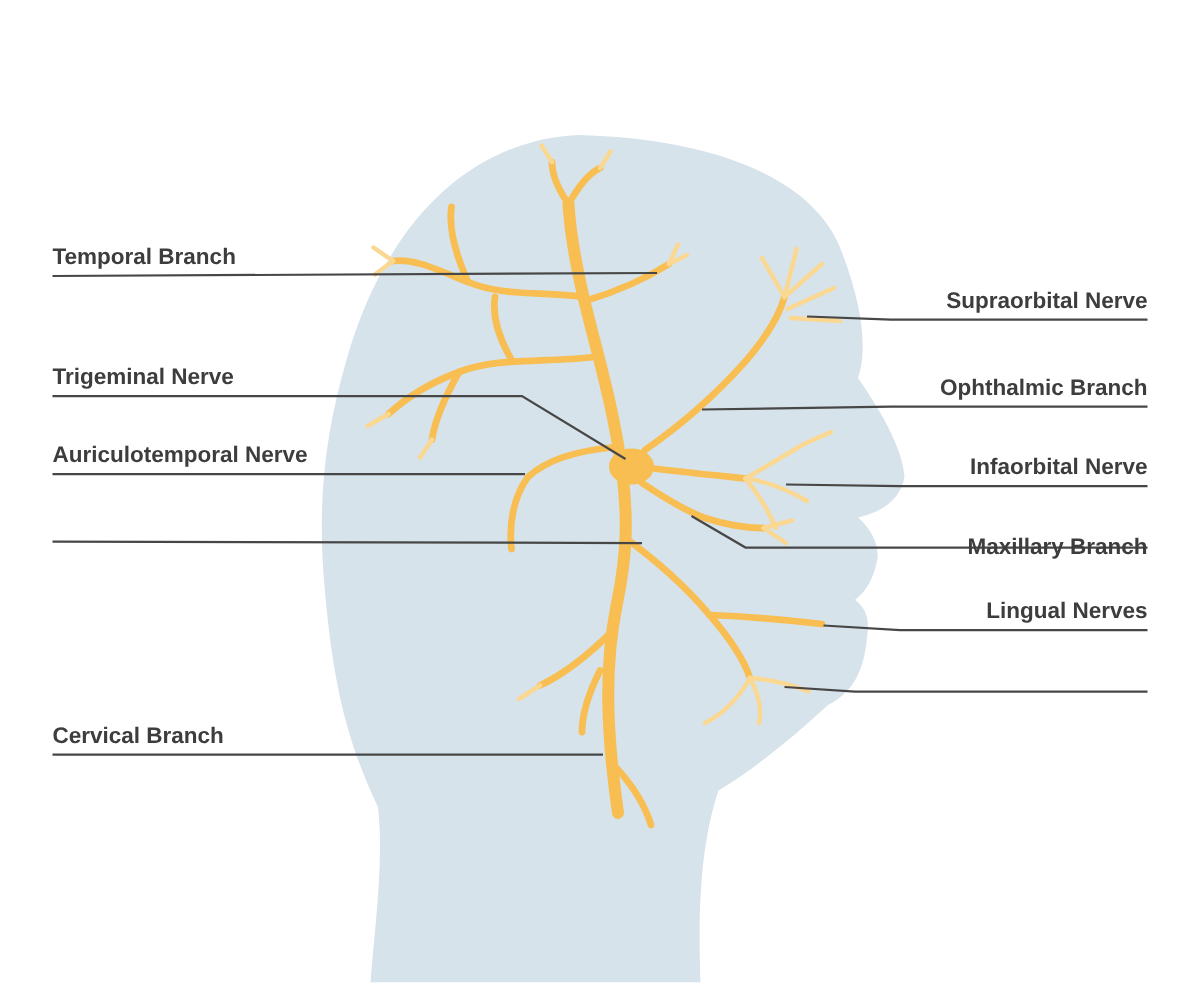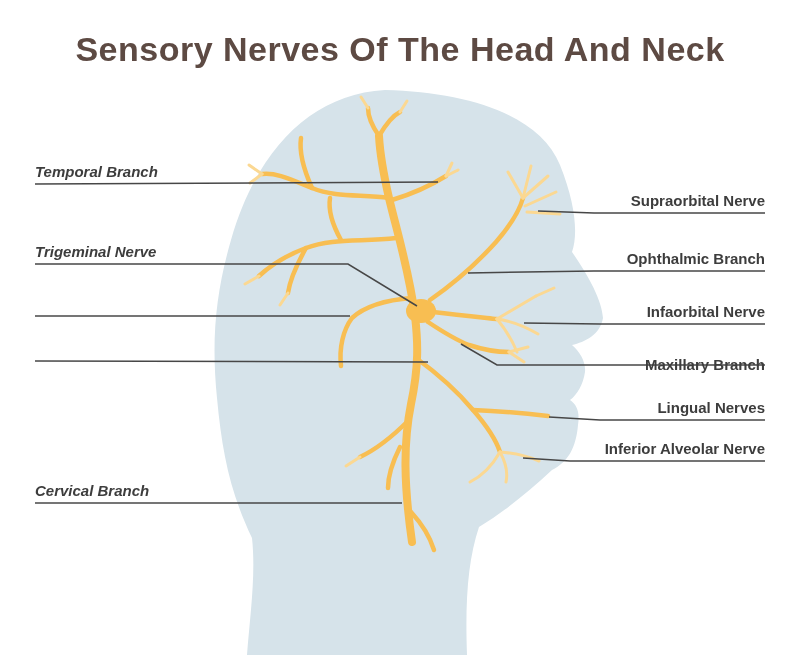--- a/index.html
+++ b/index.html
@@ -25,29 +25,28 @@
   .nerve.tip{stroke:var(--nerve-light,#FBD892);stroke-width:3;}
   .ganglion{fill:var(--nerve-main,#F8BE52);stroke:none;}
   .leader{fill:none;stroke:var(--leader,#474747);stroke-width:1.5;}
   .labels{position:absolute;top:0;left:0;width:100%;height:100%;pointer-events:none;}
   .lbl{
     position:absolute;
     font-size:15px;font-weight:bold;
     color:var(--label,#3D3D3D);
     white-space:nowrap;
   }
-  .lbl.left{left:35px;font-style:italic;}
+  .lbl.left{left:35px;}
   .lbl.right{right:35px;text-align:right;}
 </style>
 </head>
 <body>
 
 <div class="canvas">
 
-  <h1 class="title">Sensory Nerves Of The Head And Neck</h1>
 
   <svg class="art" width="800" height="655" viewBox="0 0 800 655">
 
     <path class="head" d="
       M385,90
       C310,94 256,152 231,240
       C216,292 211,338 217,398
       C222,452 230,492 252,538
       C256,575 250,616 247,655
       L467,655
@@ -122,23 +121,23 @@
       <polyline class="leader" points="765,324 600,324 524,323"></polyline>
       <polyline class="leader" points="765,365 497,365 461,344"></polyline>
       <polyline class="leader" points="765,420 600,420 549,417"></polyline>
       <polyline class="leader" points="765,461 570,461 523,458"></polyline>
     </g>
   </svg>
 
   <div class="labels">
     <div class="lbl left" style="top:163px">Temporal Branch</div>
     <div class="lbl left" style="top:243px">Trigeminal Nerve</div>
+    <div class="lbl left" style="top:295px">Auriculotemporal Nerve</div>
     <div class="lbl left" style="top:482px">Cervical Branch</div>
 
     <div class="lbl right" style="top:192px">Supraorbital Nerve</div>
     <div class="lbl right" style="top:250px">Ophthalmic Branch</div>
     <div class="lbl right" style="top:303px">Infaorbital Nerve</div>
     <div class="lbl right" style="top:356px">Maxillary Branch</div>
     <div class="lbl right" style="top:399px">Lingual Nerves</div>
-    <div class="lbl right" style="top:440px">Inferior Alveolar Nerve</div>
   </div>
 
 </div>
 
 </body></html>

